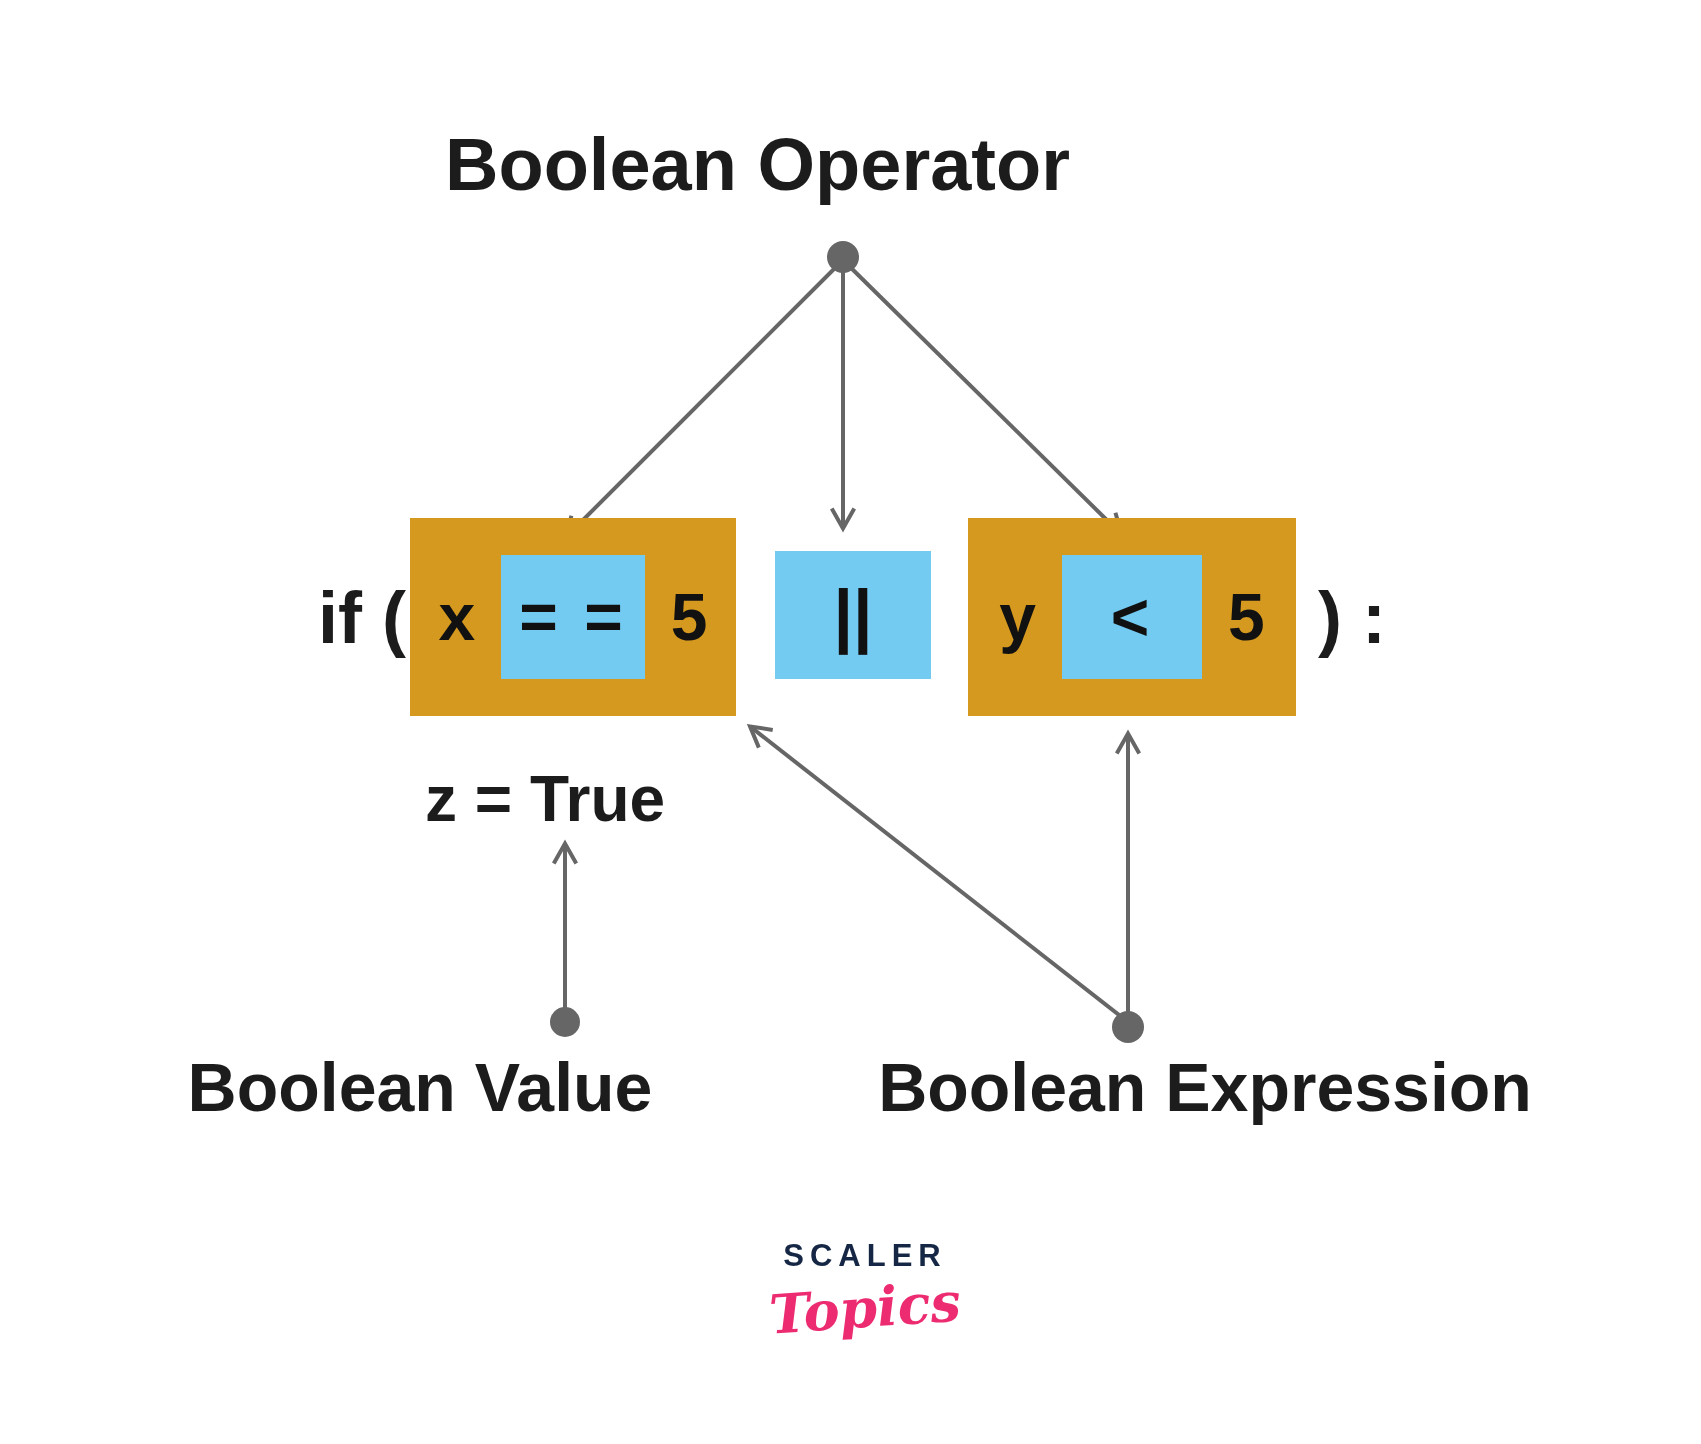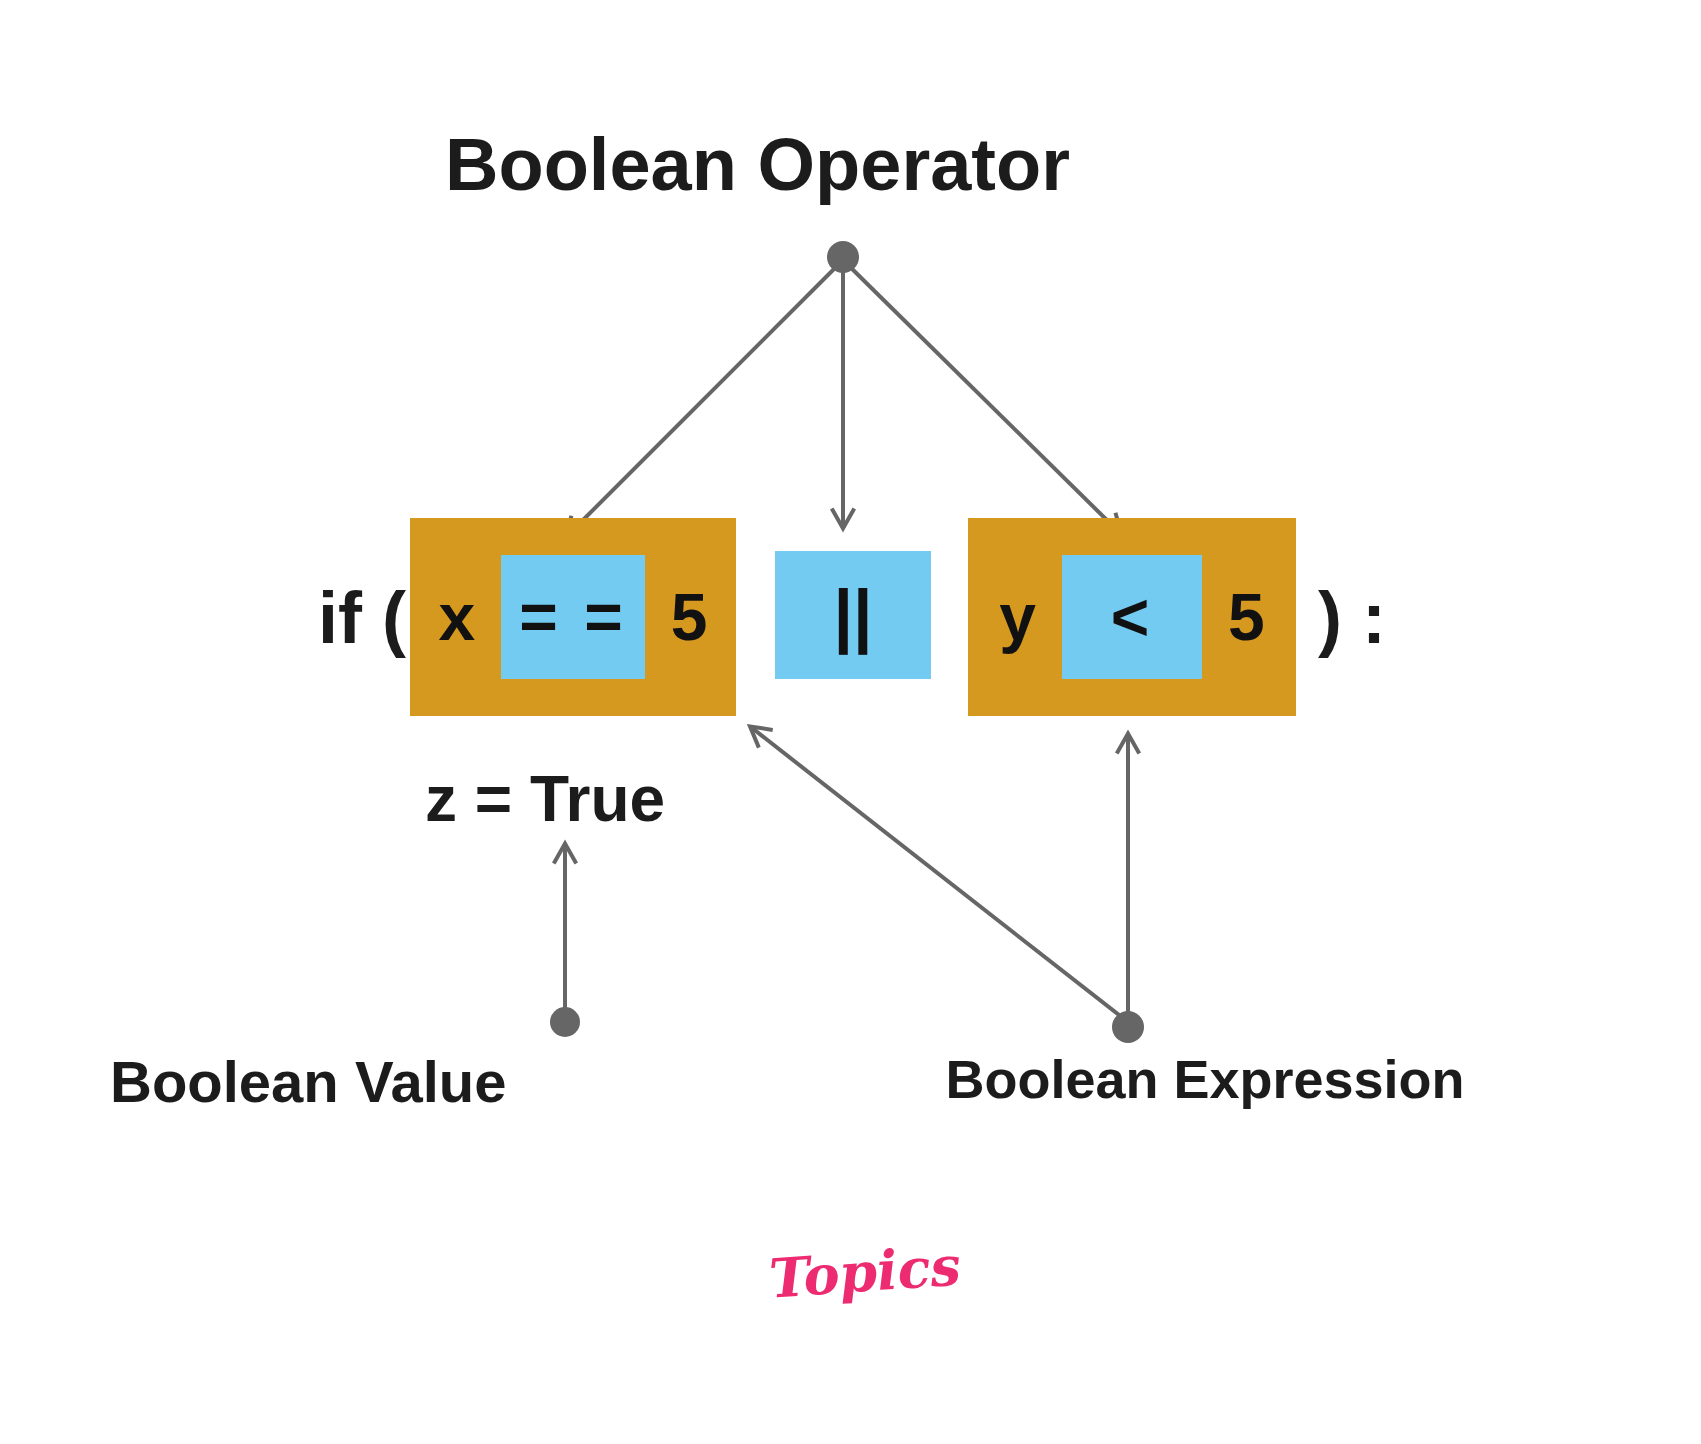--- a/index.html
+++ b/index.html
@@ -78,28 +78,28 @@
   .assignment {
     left: 425px; top: 762px;
     font-size: 64px;
     font-weight: bold;
     text-align: right;
   }
 
   
   .label-value {
     left: 110px; top: 1048px; width: 620px;
-    text-align: left;
-    font-size: 58px;
+    text-align: center;
+    font-size: 68px;
     font-weight: bold;
   }
   .label-expression {
     left: 810px; top: 1048px; width: 790px;
     text-align: center;
-    font-size: 54px;
+    font-size: 68px;
     font-weight: bold;
   }
 
   
   .logo {
     left: 700px; top: 1238px; width: 330px;
     text-align: center;
   }
   .logo-top {
     font-size: 31px;
@@ -167,14 +167,15 @@
 </div>
 
 <div class="abs code-text suffix">) :</div>
 
 <div class="abs assignment">z = True</div>
 
 <div class="abs label-value">Boolean Value</div>
 <div class="abs label-expression">Boolean Expression</div>
 
 <div class="abs logo">
+  <div class="logo-top">SCALER</div>
   <div class="logo-bottom">Topics</div>
 </div>
 
 </body></html>

